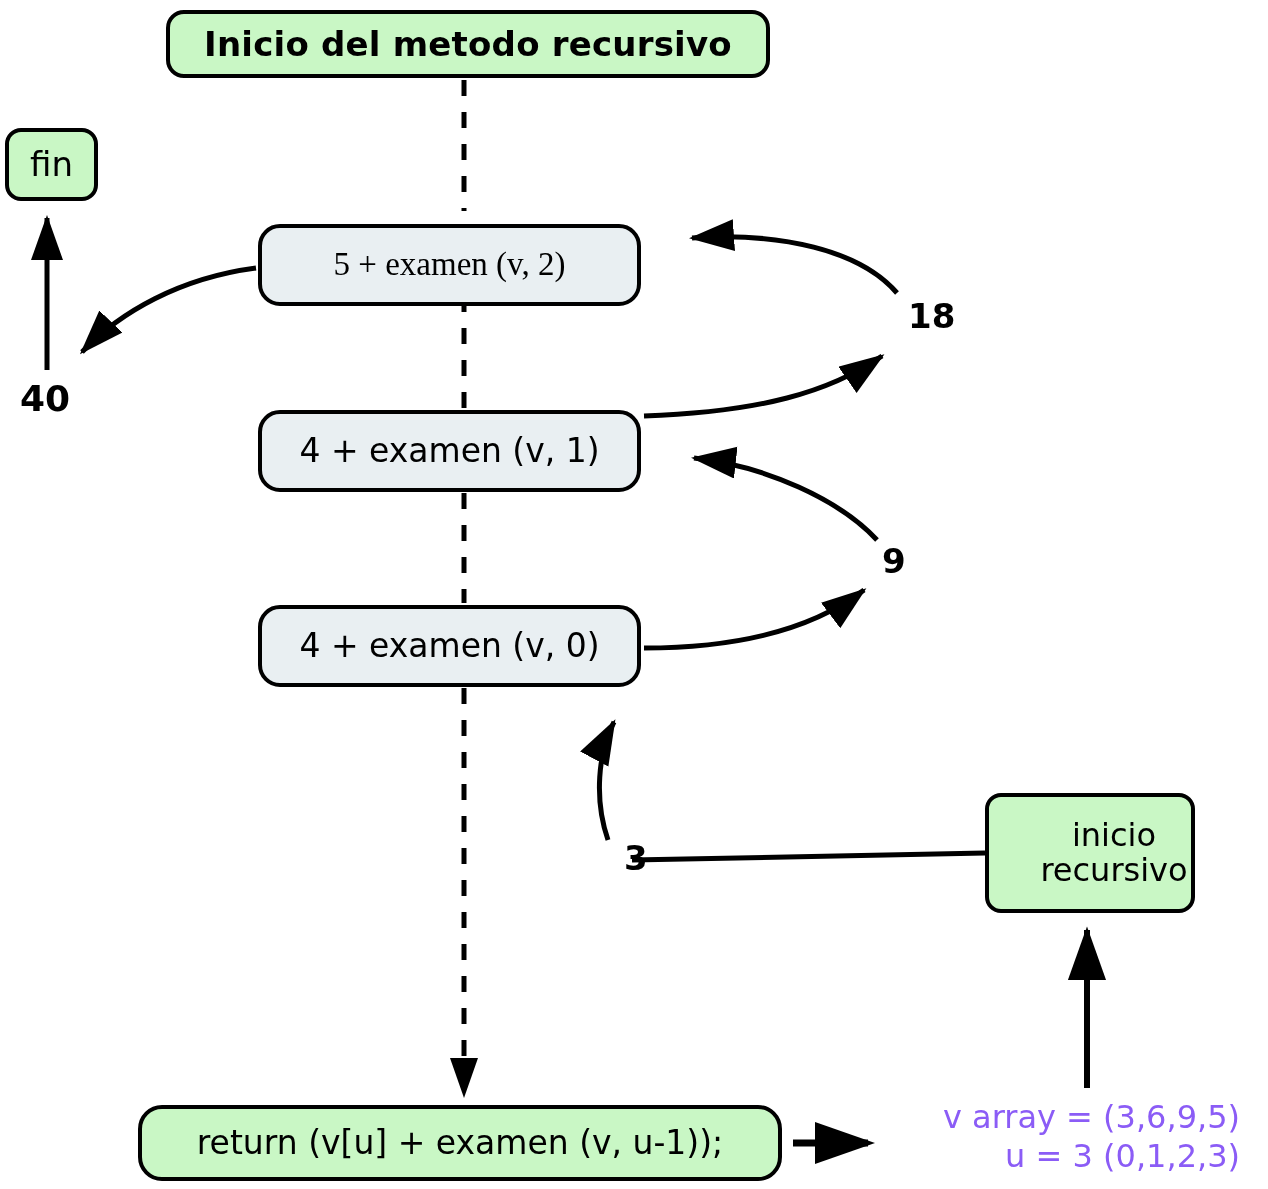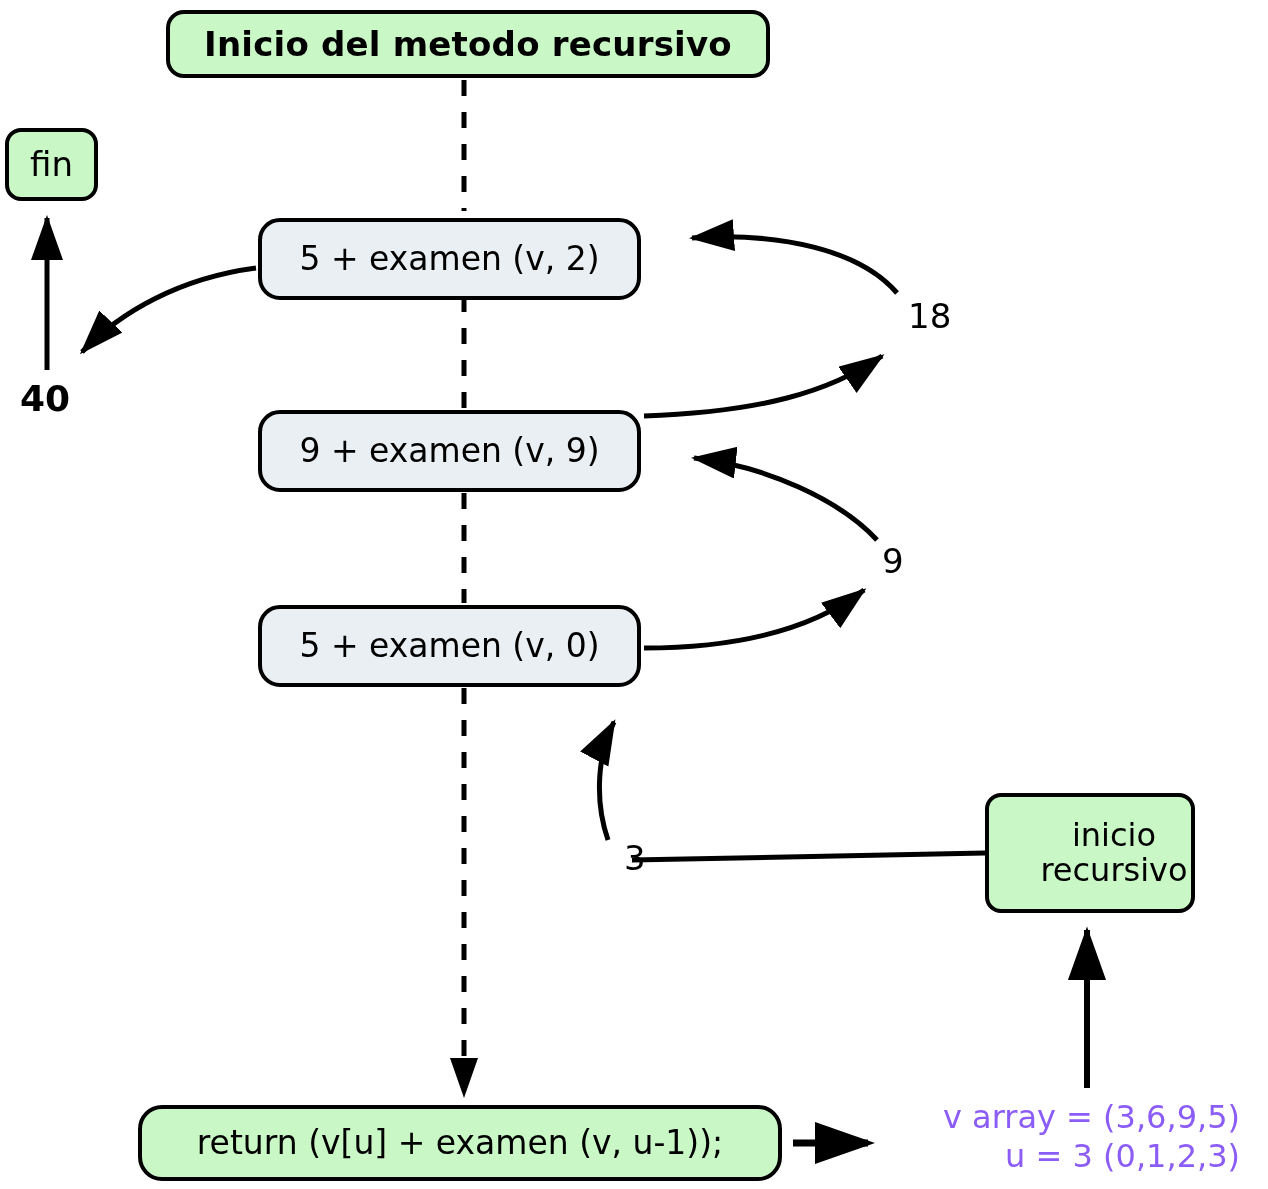--- a/index.html
+++ b/index.html
@@ -61,21 +61,21 @@
     border-radius: 16px;
     font-size: 34px;
   }
   .frame-node {
     left: 258px;
     width: 383px;
     height: 82px;
     border-radius: 22px;
     font-size: 33px;
   }
-  .frame-1 { top: 218px; }
+  .frame-1 { top: 224px; font-family: Liberation Serif, serif; }
   .frame-2 { top: 410px; }
   .frame-3 { top: 605px; }
   .inicio-node {
     left: 985px;
     top: 793px;
     width: 210px;
     height: 120px;
     border-radius: 16px;
     font-size: 32px;
     flex-direction: column;
@@ -87,20 +87,21 @@
     width: 644px;
     height: 76px;
     border-radius: 24px;
     font-size: 33px;
   }
   .label {
     position: absolute;
     color: #000000;
     z-index: 4;
     white-space: nowrap;
+    font-weight: bold;
   }
   .label-23 {
     left: 20px;
     top: 378px;
     font-size: 36px;
     font-weight: bold;
   }
   .label-18 {
     left: 908px;
     top: 296px;
@@ -172,23 +173,23 @@
 
     <path d="M1087,1088 L1087,930" fill="none" stroke="#000000" stroke-width="6" marker-end="url(#arrow)"></path>
   </svg>
 
   <div class="node node-green fin-node">fin</div>
 
   <div class="node node-green title-node">Inicio del metodo recursivo</div>
 
   <div class="node node-blue frame-node frame-1">5 + examen (v, 2)</div>
 
-  <div class="node node-blue frame-node frame-2">9 + examen (v, 9)</div>
-
-  <div class="node node-blue frame-node frame-3">5 + examen (v, 0)</div>
+  <div class="node node-blue frame-node frame-2">4 + examen (v, 1)</div>
+
+  <div class="node node-blue frame-node frame-3">4 + examen (v, 0)</div>
 
   <div class="node node-green inicio-node">
     <span>inicio</span>
     <span>recursivo</span>
   </div>
 
   <div class="node node-green return-node">return (v[u] + examen (v, u-1));</div>
 
   <div class="label label-23">40</div>
 

